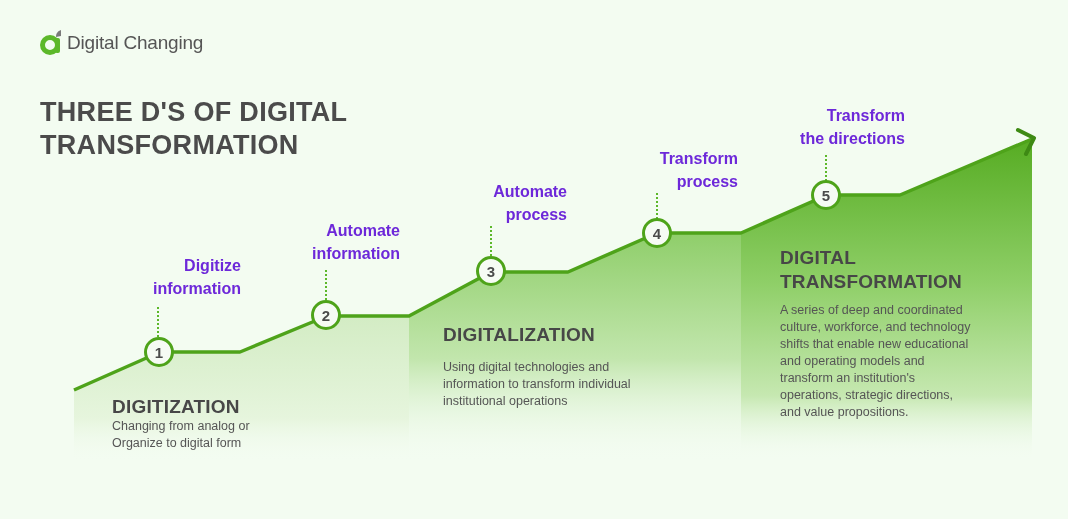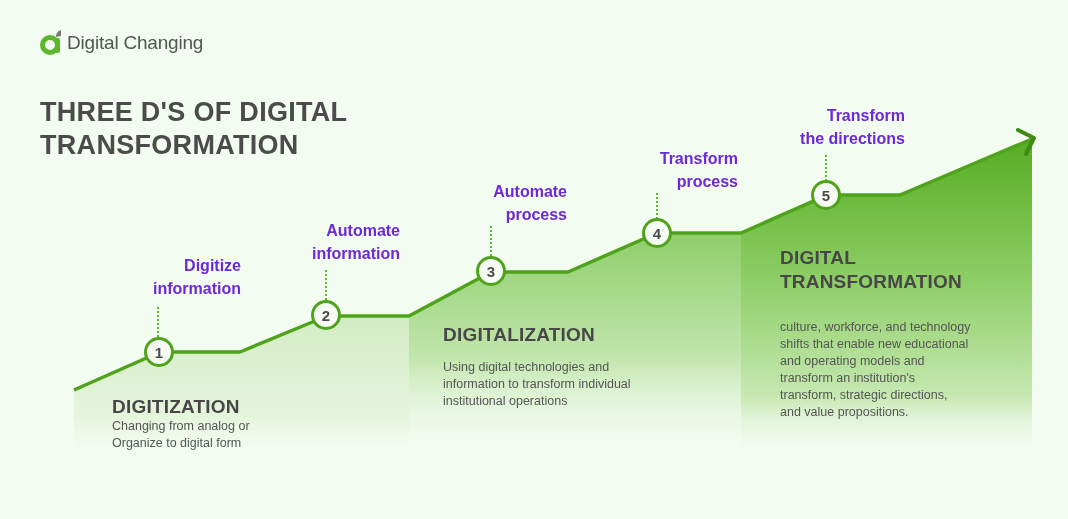--- a/index.html
+++ b/index.html
@@ -136,20 +136,20 @@
   <span>Using digital technologies and</span><br>
   <span>information to transform individual</span><br>
   <span>institutional operations</span>
 </div>
 
 <div class="phase-title" style="left:780px;top:246px;">
   <span>DIGITAL</span><br>
   <span>TRANSFORMATION</span>
 </div>
 <div class="phase-desc" style="left:780px;top:302px;">
-  <br>
+  <span>A series of deep and coordinated</span><br>
   <span>culture, workforce, and technology</span><br>
   <span>shifts that enable new educational</span><br>
   <span>and operating models and</span><br>
   <span>transform an institution's</span><br>
-  <span>transform, strategic directions,</span><br>
+  <span>operations, strategic directions,</span><br>
   <span>and value propositions.</span>
 </div>
 
 </body></html>

